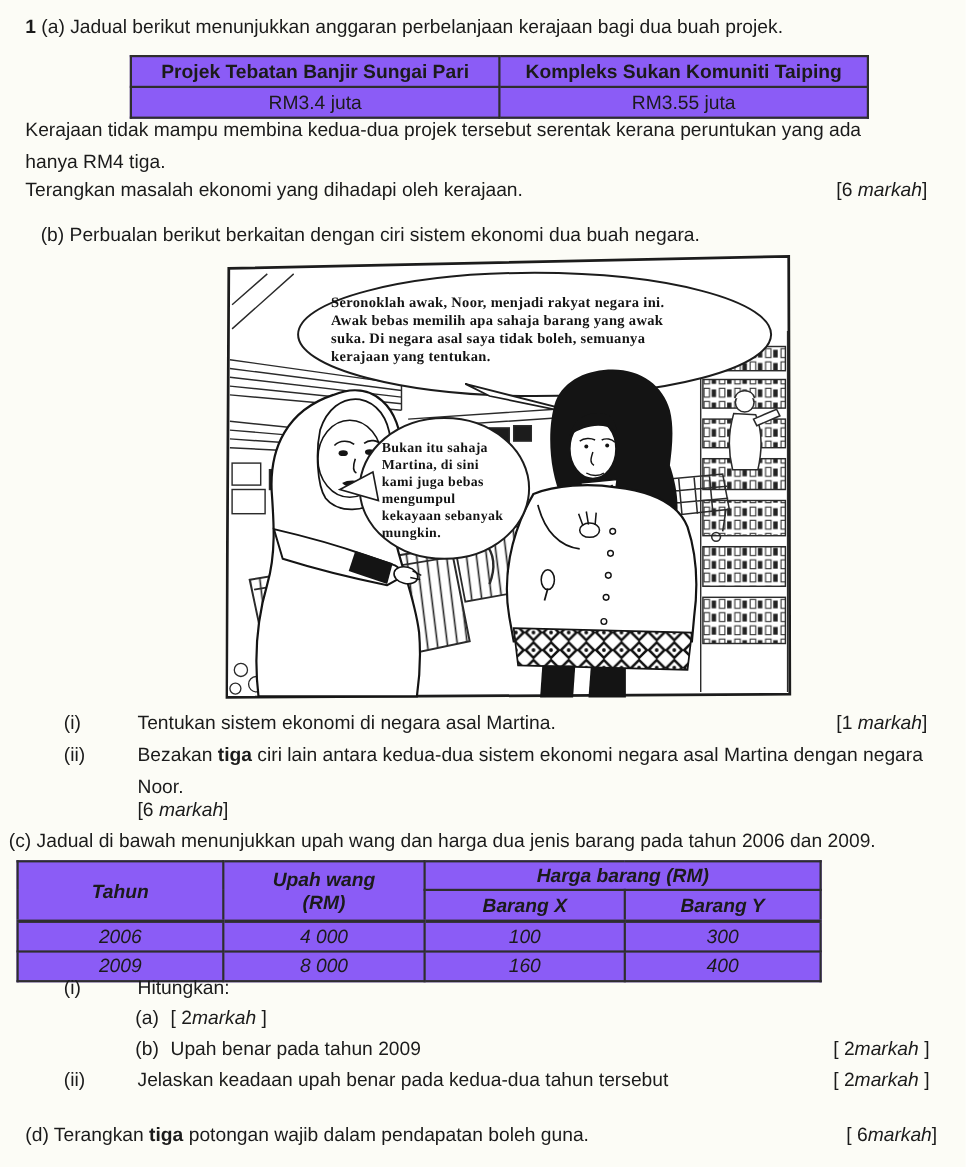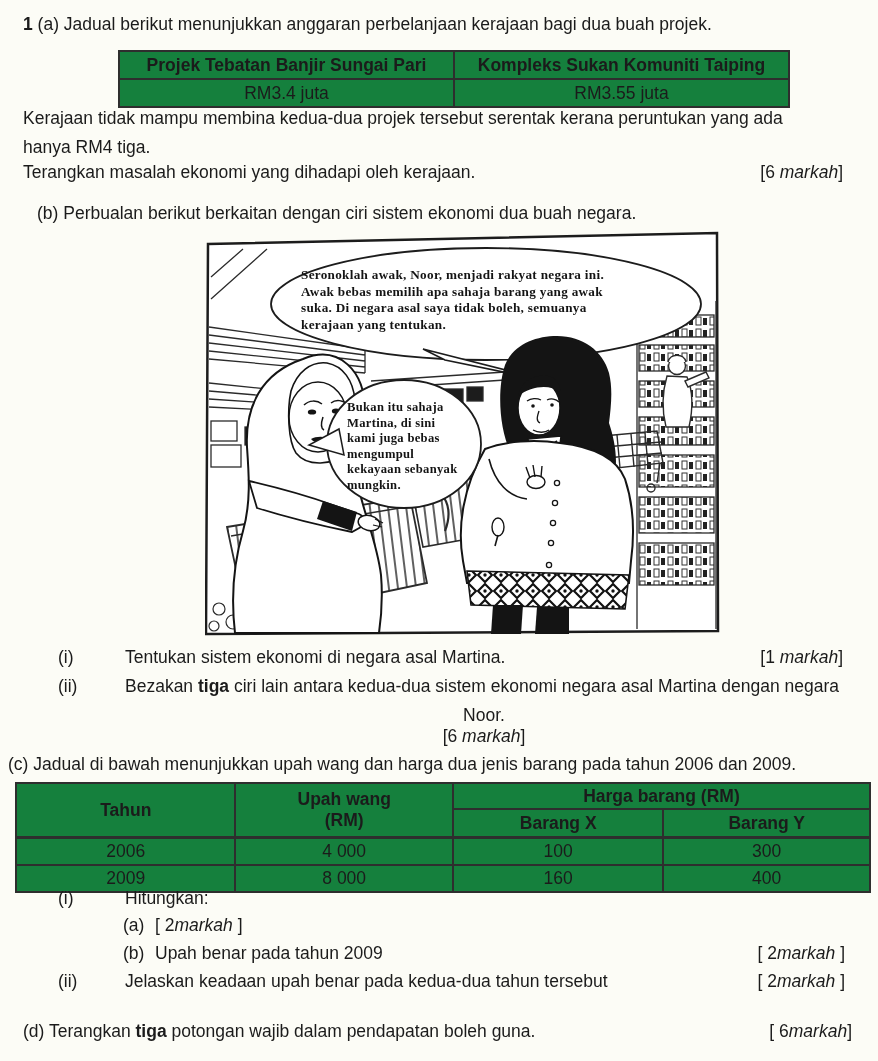--- a/index.html
+++ b/index.html
@@ -6,44 +6,44 @@
   .page{
     position:relative;width:878px;height:1061px;background:#fcfcf6;
     font-family:"Liberation Sans",sans-serif;font-size:17.5px;color:#1b1b1b;
     overflow:hidden;
   }
   .abs{position:absolute;}
   .b{font-weight:bold;}
   .pre{white-space:pre;}
   .marks{white-space:pre;flex:none;}
   .marks i{font-style:italic;}
-  .flexrow{display:flex;justify-content:space-between;align-items:center;}
+  .flexrow{display:flex;justify-content:space-between;align-items:flex-start;}
   .sub{display:flex;align-items:flex-start;}
   .sub .lbl{width:67px;flex:none;}
   .sub .lbl2{width:32px;flex:none;}
   .sub .txt{flex:1;}
   
   #line-a      {left:23px;  top:14px;}
   #table1      {left:118px; top:50px;  width:672px;}
   #note        {left:23px;  top:104px; line-height:29px;}
   #task-a      {left:23px;  top:162px; width:820px;}
   #b-intro     {left:37px;  top:203px;}
   #comic       {left:205px; top:231px; width:515px;height:406px;}
   #b-i         {left:58px;  top:647px; width:785px;}
   #b-ii-1      {left:58px;  top:676px; width:807px;}
   #b-ii-2      {left:125px; top:705px; width:718px;flex-direction:column;}
   #c-intro     {left:8px;   top:754px;}
-  #table2      {left:15px;  top:782px; width:856px;}
+  #table2      {left:15px;  top:782px; width:732px;font-style:italic;}
   #c-i         {left:58px;  top:888px;}
   #c-i-a       {left:123px; top:915px; width:722px;}
   #c-i-b       {left:123px; top:943px; width:722px;}
   #c-ii        {left:58px;  top:971px; width:787px;}
   #d-line      {left:23px;  top:1021px;width:829px;}
   
-  table{border-collapse:collapse;background:#15803d;}
+  table{border-collapse:collapse;background:#8b5cf6;}
   #table1 table, #table2 table{width:100%;}
   td,th{border:2px solid #2e2e2e;text-align:center;padding:1px 4px;font-weight:normal;}
   #table1 .hdr th{font-weight:bold;height:24px;}
   #table1 .val td{height:24px;}
   #table2 th{font-weight:bold;}
   #table2 .grp{height:26px;}
   #table2 .subhdr th{height:24px;border-bottom:3px solid #2e2e2e;}
   #table2 th[rowspan]{border-bottom:3px solid #2e2e2e;vertical-align:middle;}
   #table2 .data td{height:23px;}
   #table2 col.c1{width:220px;} #table2 col.c2{width:218px;}

